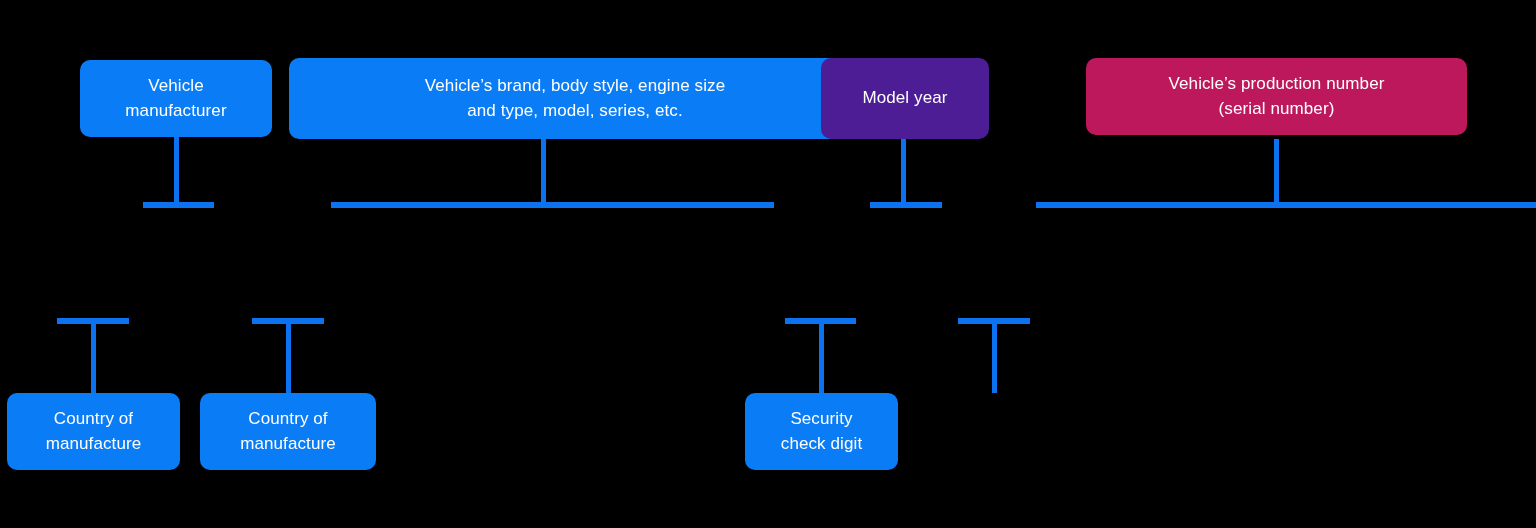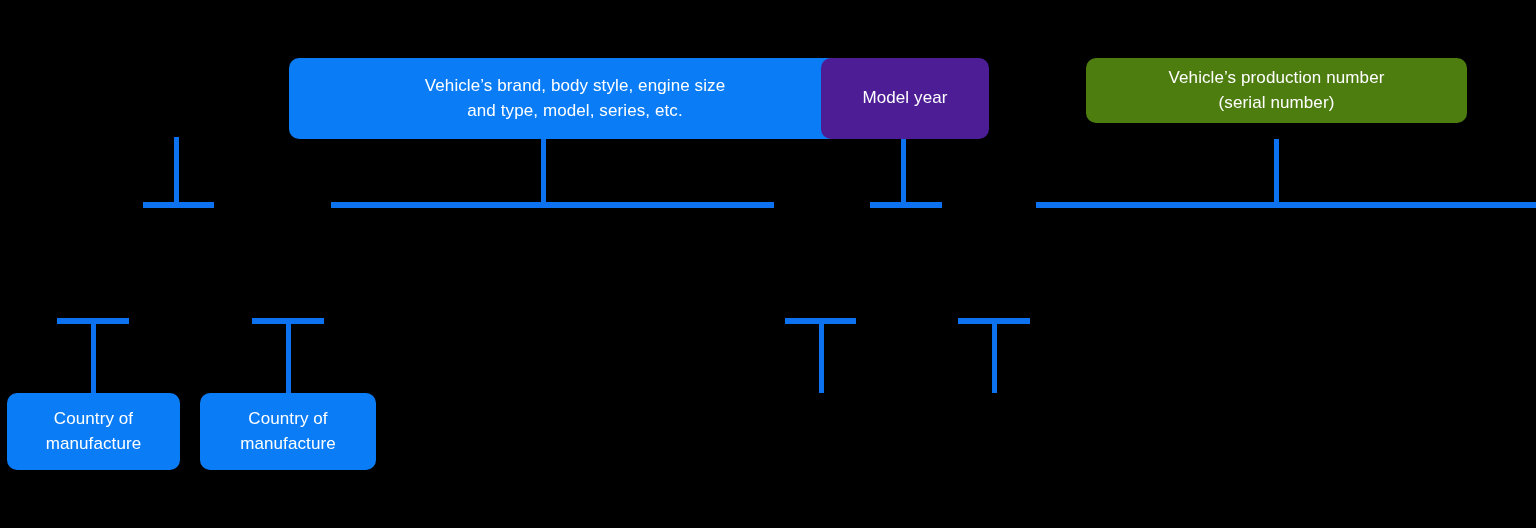--- a/index.html
+++ b/index.html
@@ -44,38 +44,42 @@
   .hline {
     position: absolute;
     background: #0c72ef;
     height: 6px;
   }
 </style>
 </head>
 <body>
 
 <div id="diagram" style="width: 1536px; height: 528px; background: rgb(0, 0, 0);">
+    <div class="node" style="left: 80px; top: 60px; width: 192px; height: 77px; background: rgb(10, 124, 245); color: rgb(255, 255, 255);"><span class="node-label">Vehicle
+manufacturer</span></div>
     <div class="vline" style="left: 174px; top: 137px; height: 71px; background: rgb(12, 114, 239);"></div>
     <div class="hline" style="left: 143px; top: 202px; width: 71px; background: rgb(12, 114, 239);"></div>
     <div class="node" style="left: 289px; top: 58px; width: 572px; height: 81px; background: rgb(10, 124, 245); color: rgb(255, 255, 255);"><span class="node-label">Vehicle’s brand, body style, engine size
 and type, model, series, etc.</span></div>
     <div class="vline" style="left: 541px; top: 139px; height: 69px; background: rgb(12, 114, 239);"></div>
     <div class="hline" style="left: 331px; top: 202px; width: 443px; background: rgb(12, 114, 239);"></div>
     <div class="node" style="left: 821px; top: 58px; width: 168px; height: 81px; background: #4c1d95; color: rgb(255, 255, 255);"><span class="node-label">Model year</span></div>
     <div class="vline" style="left: 901px; top: 139px; height: 69px; background: rgb(12, 114, 239);"></div>
     <div class="hline" style="left: 870px; top: 202px; width: 72px; background: rgb(12, 114, 239);"></div>
-    <div class="node" style="left: 1086px; top: 58px; width: 381px; height: 65px; background: #4d7c0f; color: rgb(255, 255, 255);"><span class="node-label">Vehicle’s production number
+    <div class="node" style="left: 1086px; top: 58px; width: 381px; height: 77px; background: #be185d; color: rgb(255, 255, 255);"><span class="node-label">Vehicle’s production number
 (serial number)</span></div>
     <div class="vline" style="left: 1274px; top: 139px; height: 69px; background: rgb(12, 114, 239);"></div>
     <div class="hline" style="left: 1036px; top: 202px; width: 500px; background: rgb(12, 114, 239);"></div>
     <div class="node" style="left: 7px; top: 393px; width: 173px; height: 77px; background: rgb(10, 124, 245); color: rgb(255, 255, 255);"><span class="node-label">Country of
 manufacture</span></div>
     <div class="hline" style="left: 57px; top: 318px; width: 72px; background: rgb(12, 114, 239);"></div>
     <div class="vline" style="left: 91px; top: 318px; height: 75px; background: rgb(12, 114, 239);"></div>
     <div class="node" style="left: 200px; top: 393px; width: 176px; height: 77px; background: rgb(10, 124, 245); color: rgb(255, 255, 255);"><span class="node-label">Country of
 manufacture</span></div>
     <div class="hline" style="left: 252px; top: 318px; width: 72px; background: rgb(12, 114, 239);"></div>
     <div class="vline" style="left: 286px; top: 318px; height: 75px; background: rgb(12, 114, 239);"></div>
+    <div class="node" style="left: 745px; top: 393px; width: 153px; height: 77px; background: rgb(10, 124, 245); color: rgb(255, 255, 255);"><span class="node-label">Security
+check digit</span></div>
     <div class="hline" style="left: 785px; top: 318px; width: 71px; background: rgb(12, 114, 239);"></div>
     <div class="vline" style="left: 819px; top: 318px; height: 75px; background: rgb(12, 114, 239);"></div>
     <div class="hline" style="left: 958px; top: 318px; width: 72px; background: rgb(12, 114, 239);"></div>
     <div class="vline" style="left: 992px; top: 318px; height: 75px; background: rgb(12, 114, 239);"></div>
   </div>
 
 </body></html>

